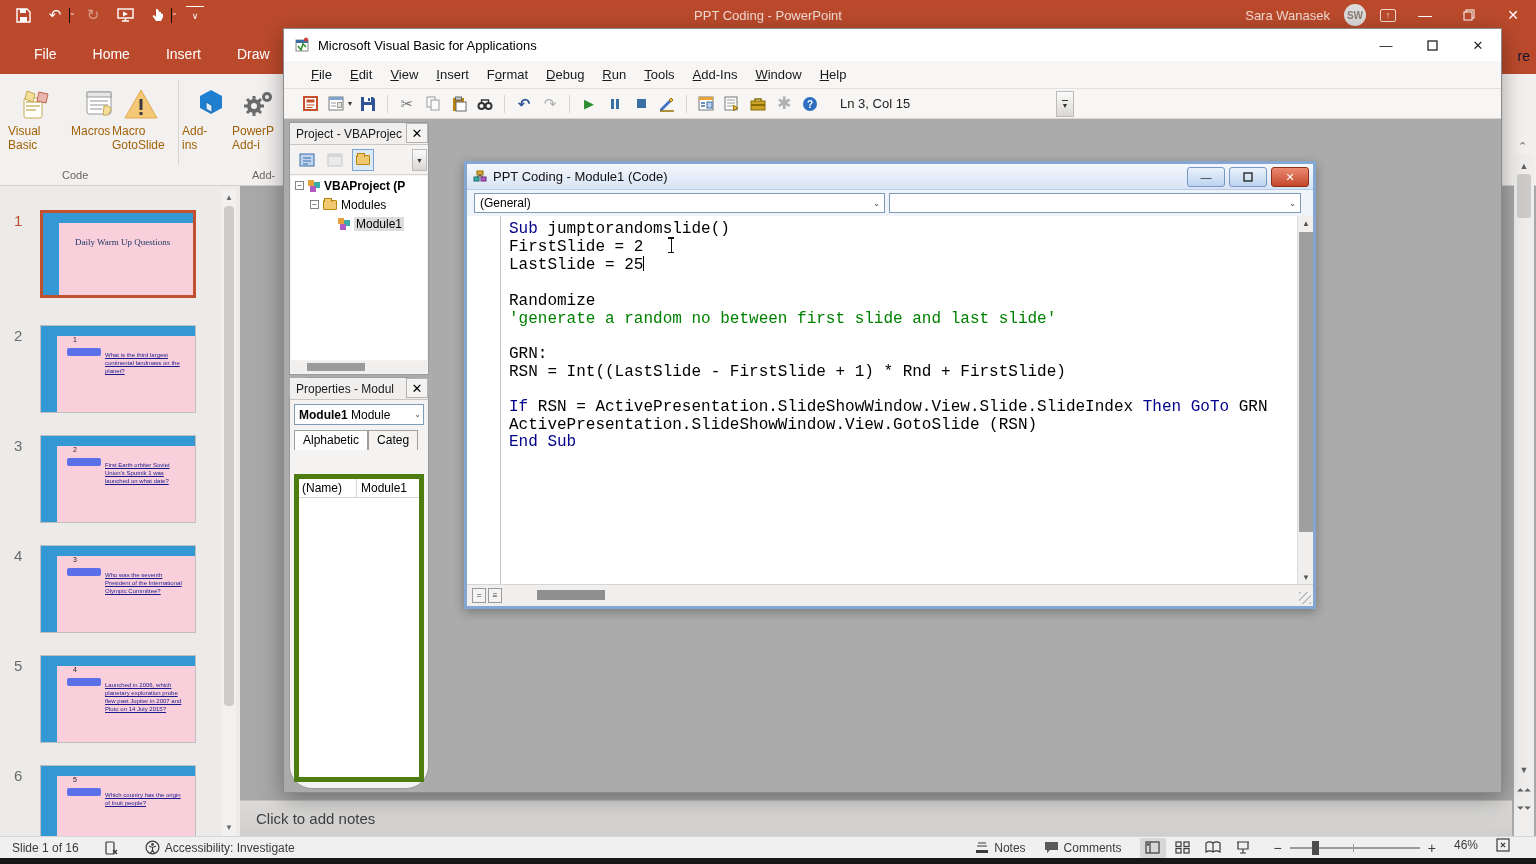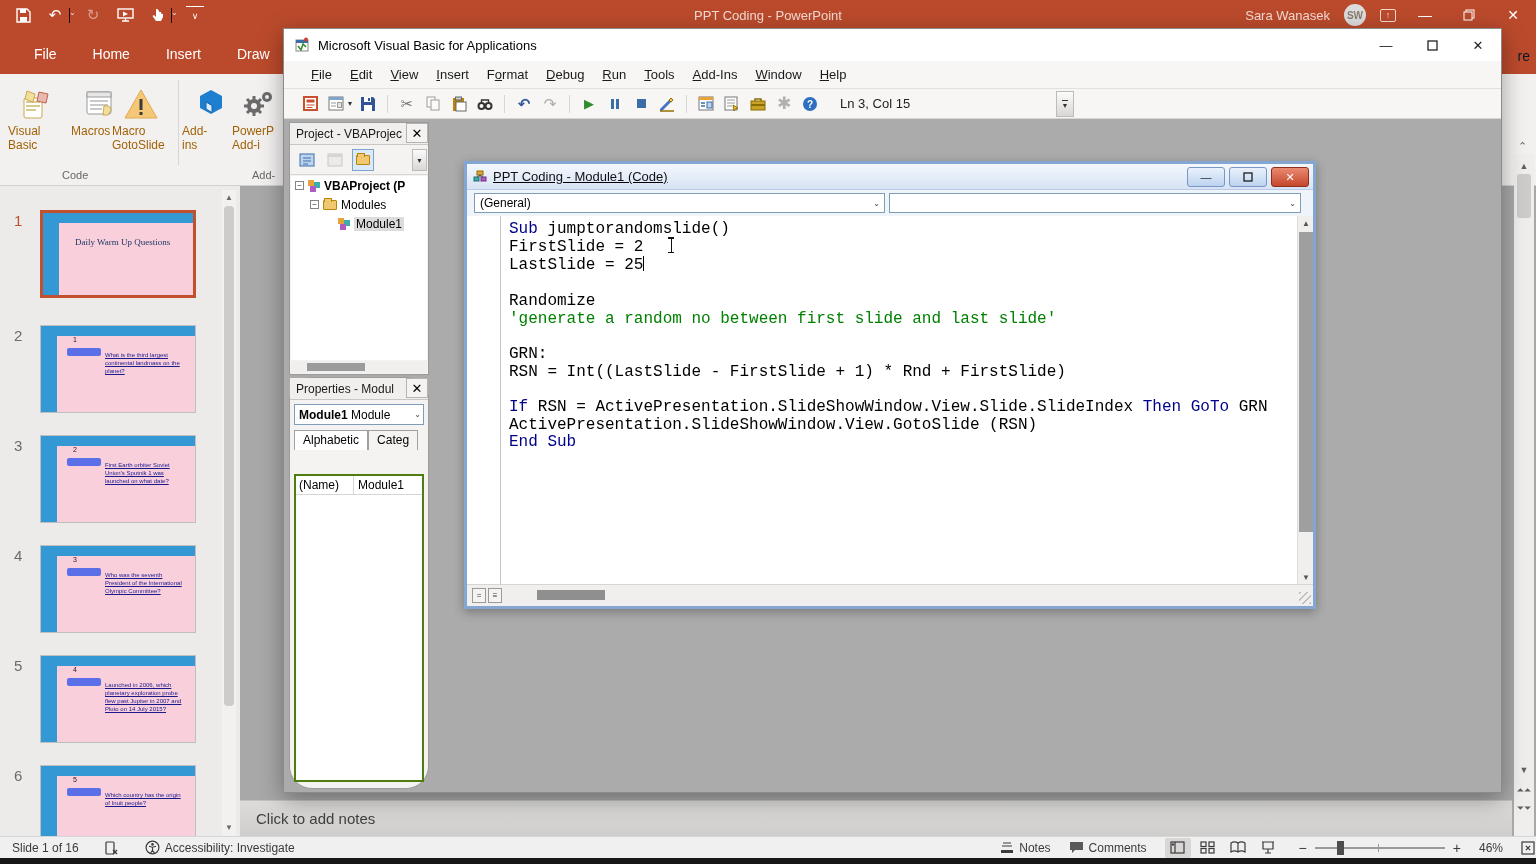--- a/index.html
+++ b/index.html
@@ -55,21 +55,21 @@
   
   .pp-vscroll { position:absolute; left:1512px; top:74px; width:24px; height:762px; }
   .pp-vscroll .white { position:absolute; left:0; top:0; width:24px; height:80px; background:#F3F1F0; }
   .pp-vscroll .track { position:absolute; left:2px; top:80px; width:20px; height:682px; background:#EFEEED; }
   .sc-btn { position:absolute; left:4px; width:16px; height:16px; color:#5f5f5f; font-size:9px; display:flex; align-items:center; justify-content:center; }
   .sc-thumb { position:absolute; left:5px; width:14px; background:#CDCCCA; border-radius:3px; }
 
   
   .pp-status { position:absolute; left:0; top:836px; width:1536px; height:22px; background:#F0F0F0; border-top:1px solid #D6D6D6; display:flex; align-items:center; font-size:12px; color:#3b3b3b; }
   .st-left { display:flex; align-items:center; gap:26px; padding-left:12px; }
-  .st-right { margin-left:auto; display:flex; align-items:center; gap:18px; padding-right:1px; }
+  .st-right { margin-left:auto; display:flex; gap:18px; padding-right:26px; }
   .st-item { display:flex; align-items:center; gap:5px; }
   .viewbtns { display:flex; align-items:center; gap:4px; }
   .viewbtn { width:26px; height:20px; display:flex; align-items:center; justify-content:center; border-radius:2px; }
   .viewbtn.active { background:#D8D7D6; }
   .zoomline { display:flex; align-items:center; gap:8px; }
   .z-track { position:relative; width:130px; height:2px; background:#9a9a9a; }
   .z-mid { position:absolute; left:63px; top:-3px; width:1px; height:8px; background:#9a9a9a; }
   .z-thumb { position:absolute; left:22px; top:-6px; width:7px; height:14px; background:#4d4d4d; }
   .pp-blackstrip { position:absolute; left:0; top:858px; width:1536px; height:6px; background:#171717; }
 
@@ -106,27 +106,27 @@
   .modic { width:12px; height:12px; margin-right:4px; position:relative; flex:0 0 auto; }
   .modic i { position:absolute; width:6px; height:6px; }
   .prj-hscroll { position:absolute; left:1px; right:1px; bottom:1px; height:12px; background:#F0EFEE; }
   .prj-hscroll .hthumb { position:absolute; left:16px; top:2px; width:58px; height:8px; background:#9B9B9B; }
 
   .prop-combo { margin:4px 4px 0 4px; height:21px; background:#fff; border:1px solid #7F9DB9; display:flex; align-items:center; font-size:12px; padding-left:4px; position:relative; }
   .prop-combo .dd { position:absolute; right:2px; font-size:8px; color:#444; }
   .prop-tabs { display:flex; margin:5px 0 0 4px; font-size:12px; }
   .ptab { padding:2px 8px 3px 8px; border:1px solid #A0A0A0; border-bottom:none; background:#F4F3F2; white-space:nowrap; }
   .ptab.active { background:#fff; position:relative; z-index:2; }
-  .prop-grid { position:absolute; left:4px; right:4px; top:96px; bottom:6px; background:#fff; border:2px solid #4d7c0f; font-size:12px; }
+  .prop-grid { position:absolute; left:4px; right:4px; top:96px; bottom:6px; background:#fff; border:5px solid #4d7c0f; font-size:12px; }
   .prow { display:flex; height:19px; border-bottom:1px solid #D8D6D4; }
   .pcell-n { width:58px; border-right:1px solid #D8D6D4; padding:2px 3px; }
   .pcell-v { flex:1; padding:2px 4px; }
 
   
-  .code-win { position:absolute; left:180px; top:42px; width:852px; height:448px; border:3px solid #84A6D3; background:#EFF3FA; box-shadow:0 3px 10px rgba(0,0,0,.3);text-decoration:underline; }
+  .code-win { position:absolute; left:180px; top:42px; width:852px; height:448px; border:3px solid #84A6D3; background:#EFF3FA; box-shadow:0 3px 10px rgba(0,0,0,.3); }
   .cw-title { position:relative; height:26px; background:linear-gradient(#F4F8FD,#D7E3F4); border-bottom:1px solid #B9CCE8; display:flex; align-items:center; padding-left:6px; }
   .cw-title .t { font-size:13px; color:#111; margin-left:6px; }
   .cw-btns { position:absolute; right:4px; top:3px; display:flex; gap:4px; }
   .cwb { width:38px; height:20px; border-radius:3px; border:1px solid #7A96C2; background:linear-gradient(#EAF2FC,#BDD3EF); display:flex; align-items:center; justify-content:center; font-size:11px; color:#2b2b2b; }
   .cwb.close { background:linear-gradient(#EA8A72,#C4472B); border-color:#8E2F1C; color:#fff; font-weight:bold; }
   .cw-combos { position:relative; height:34px; }
   .combo { position:absolute; top:3px; height:20px; background:#fff; border:1px solid #7F9DB9; font-size:12px; display:flex; align-items:center; padding-left:5px; color:#000; }
   .combo .dd { position:absolute; right:4px; font-size:8px; color:#444; }
   .cw-body { position:absolute; left:0; top:52px; width:846px; height:368px; background:#fff; overflow:hidden; }
   .cw-margin { position:absolute; left:0; top:0; bottom:0; width:34px; background:#fff; border-right:1px solid #C7C7C7; }

